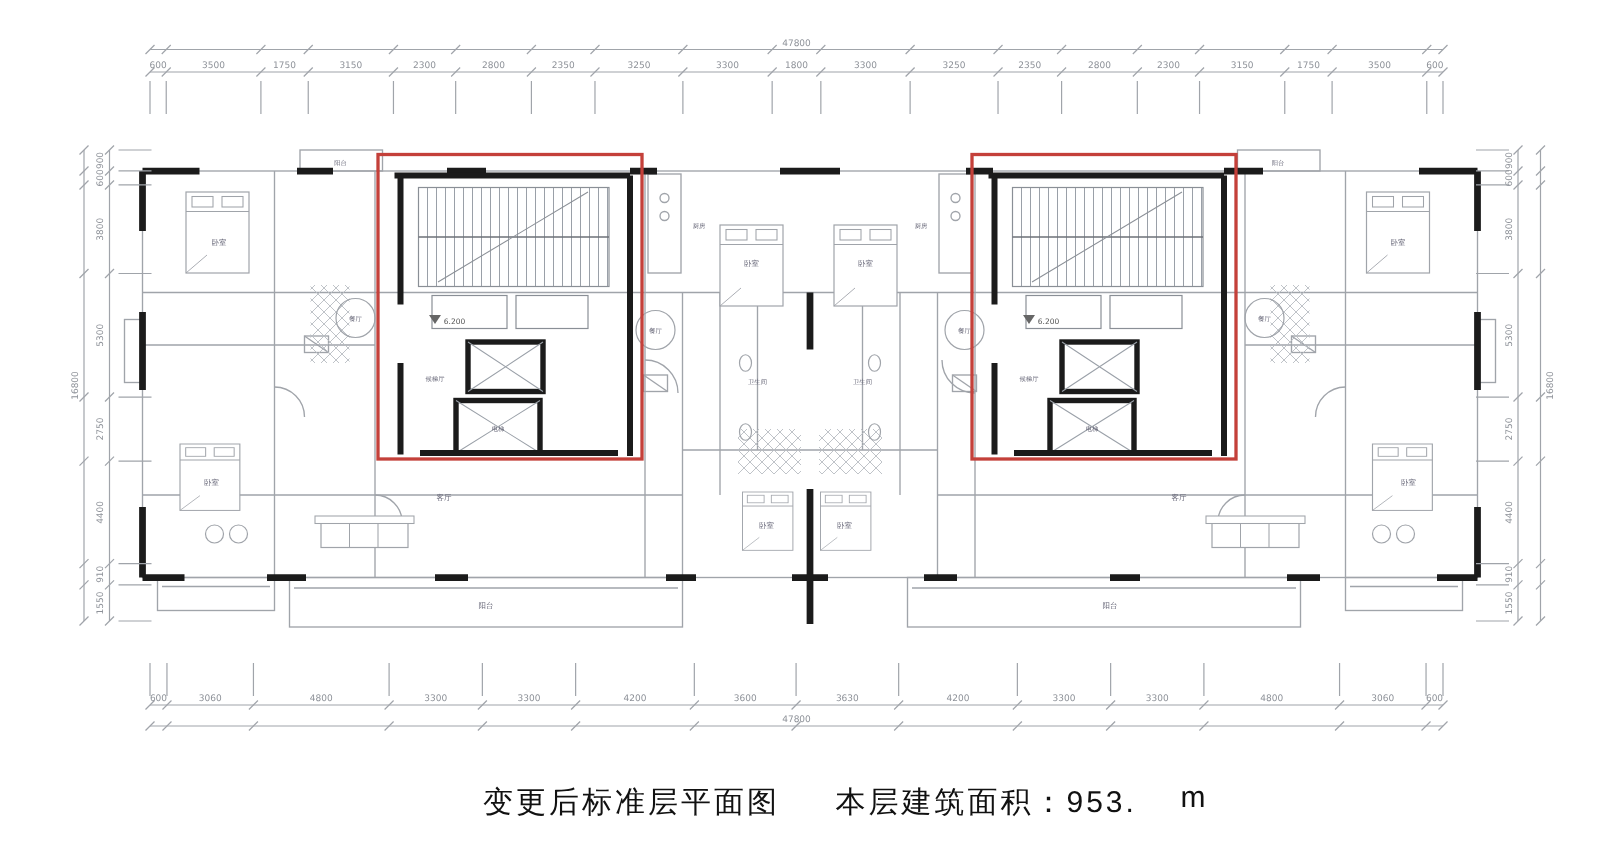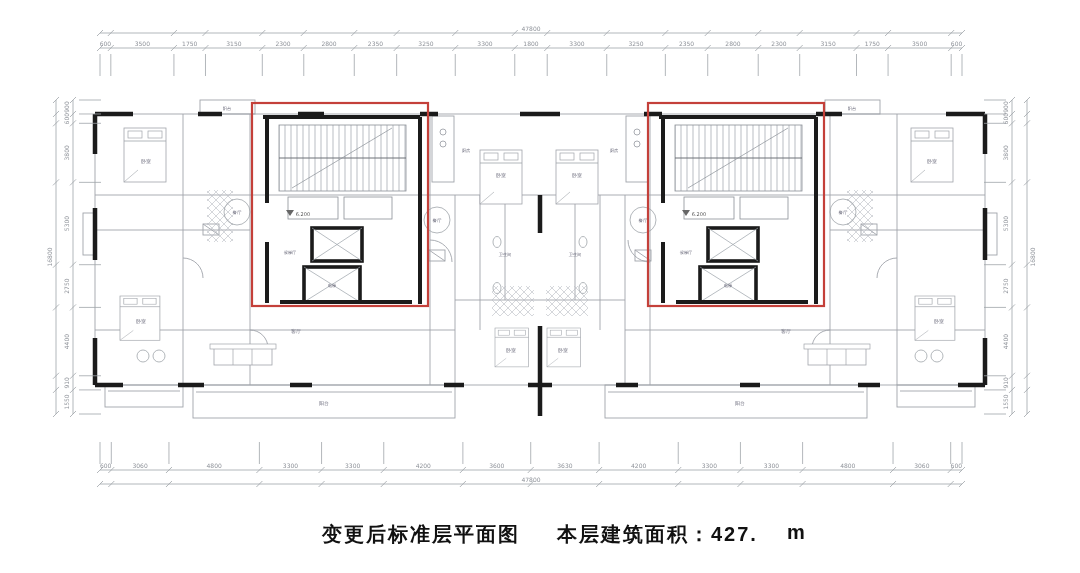--- a/index.html
+++ b/index.html
@@ -1,20 +1,20 @@
 <!DOCTYPE html>
 <html><head>
 <meta charset="utf-8">
 <style>
   html,body{margin:0;padding:0;background:#ffffff;}
   .page{position:relative;width:1080px;height:573px;background:#fff;overflow:hidden;
         font-family:"Liberation Sans", sans-serif;}
   .plan-svg{position:absolute;left:0;top:0;}
   .caption{position:absolute;top:521px;left:0;width:1080px;height:40px;}
-  .caption span{position:absolute;font-weight:bold;font-size:20px;color:#111;
+  .caption span{position:absolute;font-weight:normal;font-size:20px;color:#111;
         letter-spacing:2px;white-space:nowrap;font-family:"Liberation Sans", sans-serif;}
   .caption .c1{left:322px;}
   .caption .c2{left:557px;}
   .caption .c3{left:787px;letter-spacing:0;}
   .watermark{position:absolute;top:514px;left:752px;font-size:28px;color:#c9c9c9;
         letter-spacing:2px;white-space:nowrap;z-index:5;
         text-shadow:-1px -1px 0 rgba(255,255,255,.95), 1px 1px 0 rgba(170,170,170,.35);}
   text{font-family:"DejaVu Sans", sans-serif;}
 </style>
 </head>
@@ -403,17 +403,17 @@
         <text x="1008" y="401.9589312221672" font-size="6" fill="#8e9299" stroke="none" text-anchor="middle" transform="rotate(-90 1008 401.9589312221672)">1550</text>
         <line x1="1009" y1="417" x2="1015" y2="411"></line>
         <line x1="1006" y1="414" x2="984" y2="414"></line>
         <line x1="1024" y1="417" x2="1030" y2="411"></line>
         <text x="1035" y="257" font-size="6" fill="#8e9299" stroke="none" text-anchor="middle" transform="rotate(-90 1035 257)">16800</text>
       </g>
 </svg>
 
 <div class="caption">
   <span class="c1">变更后标准层平面图</span>
-  <span class="c2">本层建筑面积：427.</span>
+  <span class="c2">本层建筑面积：953.</span>
   <span class="c3">m</span>
 </div>
 
 </div>
 
 </body></html>

